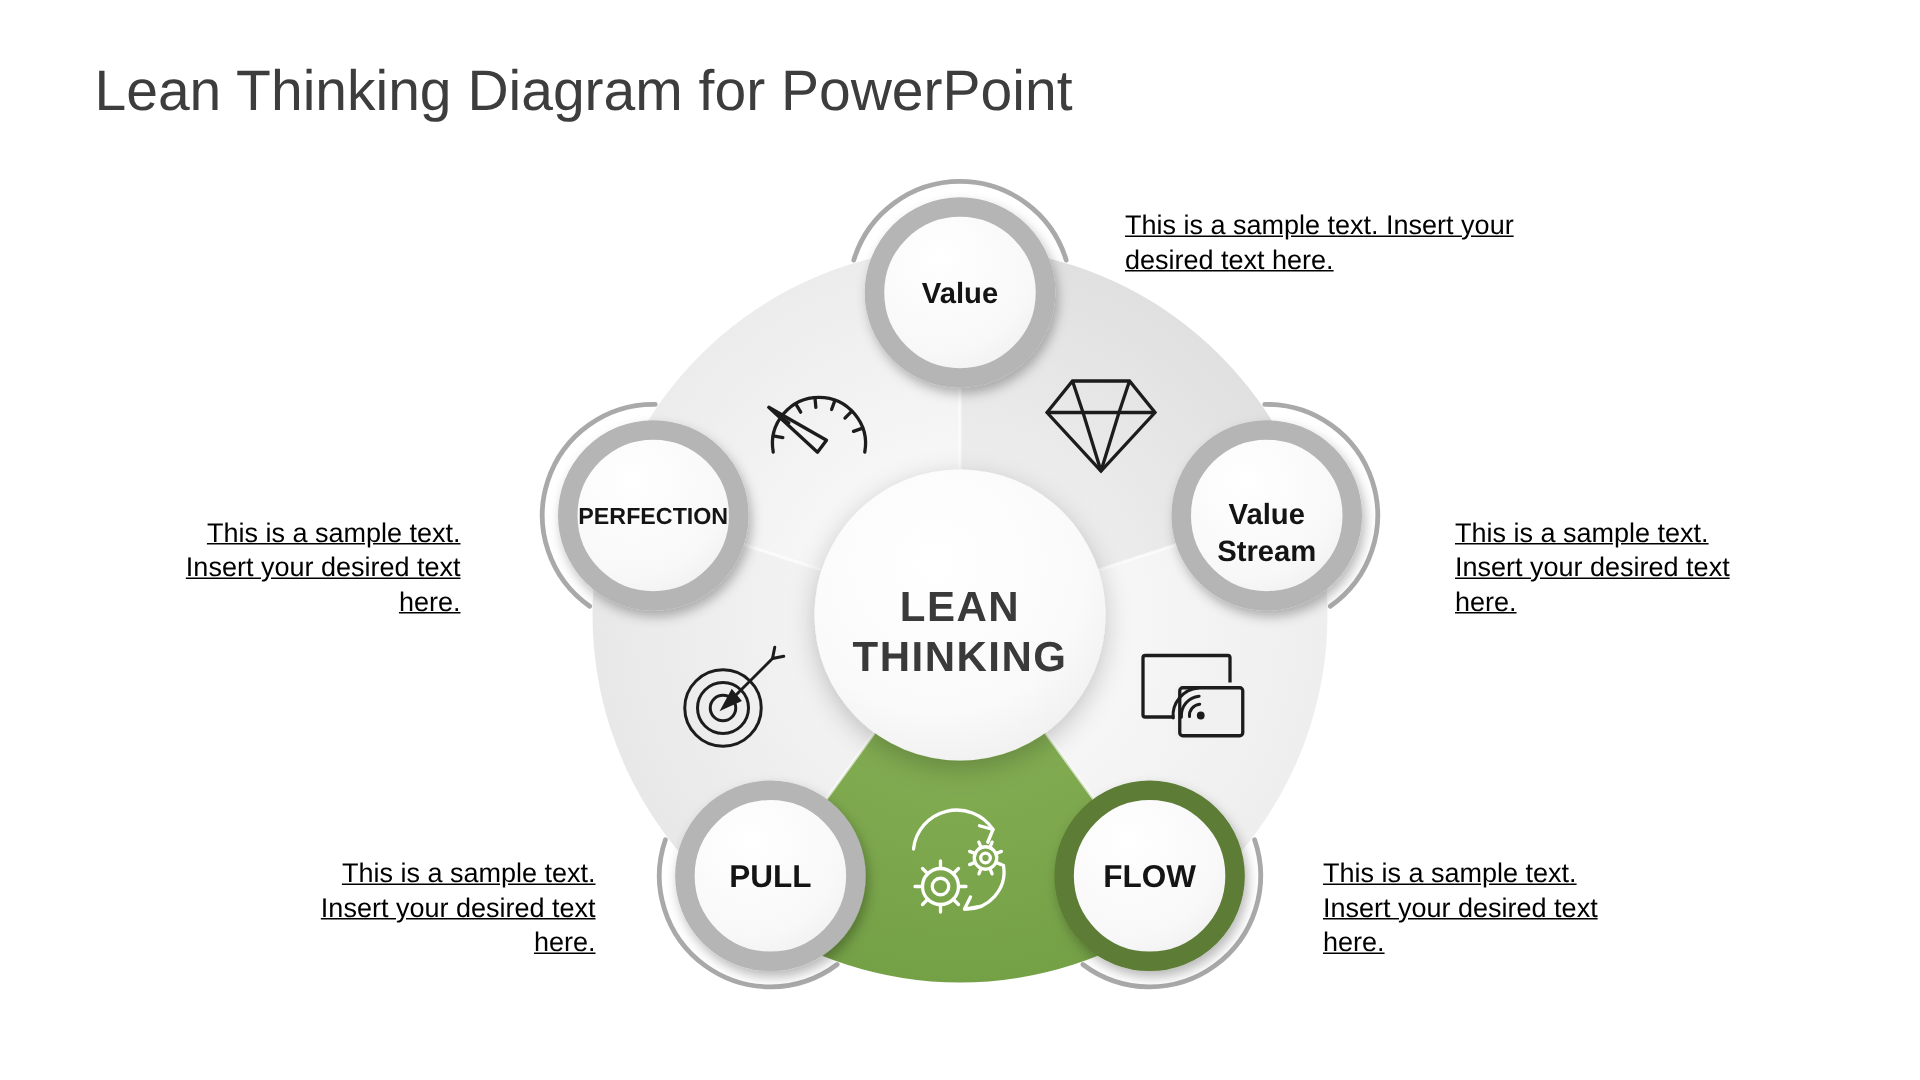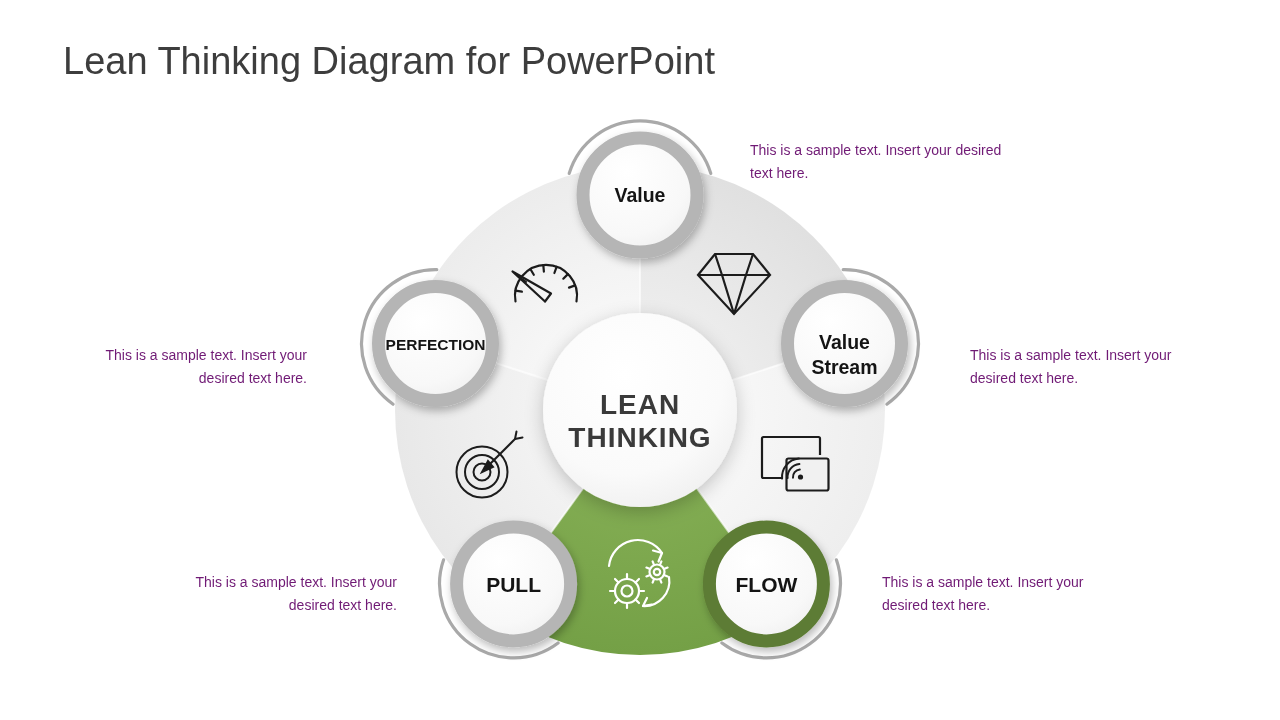--- a/index.html
+++ b/index.html
@@ -1,20 +1,20 @@
 <!DOCTYPE html>
 <html><head>
 <meta charset="utf-8">
 <style>
   html,body{margin:0;padding:0;background:#fff;}
   .slide{position:relative;width:1193px;height:720px;background:#ffffff;overflow:hidden;
          font-family:"Liberation Sans",sans-serif;}
   .title{position:absolute;left:63px;top:40px;font-size:38px;font-weight:400;
          color:#3d3d3d;letter-spacing:0;}
-  .caption{position:absolute;font-size:14px;line-height:23px;color:#701a75;}
+  .caption{position:absolute;font-size:18px;line-height:23px;color:#000000;text-decoration:underline;}
   .cap-left{text-align:right;}
   .cap-right{text-align:left;}
   #cap-value{left:750px;top:139px;width:275px;}
   #cap-value-stream{left:970px;top:344px;width:210px;}
   #cap-flow{left:882px;top:571px;width:210px;}
   #cap-pull{left:187px;top:571px;width:210px;}
   #cap-perfection{left:97px;top:344px;width:210px;}
   svg{position:absolute;left:0;top:0;}
   .node-label{font-family:"Liberation Sans",sans-serif;font-weight:700;fill:#141414;}
   .center-label{font-family:"Liberation Sans",sans-serif;font-weight:700;fill:#3a3a3a;letter-spacing:1px;}

